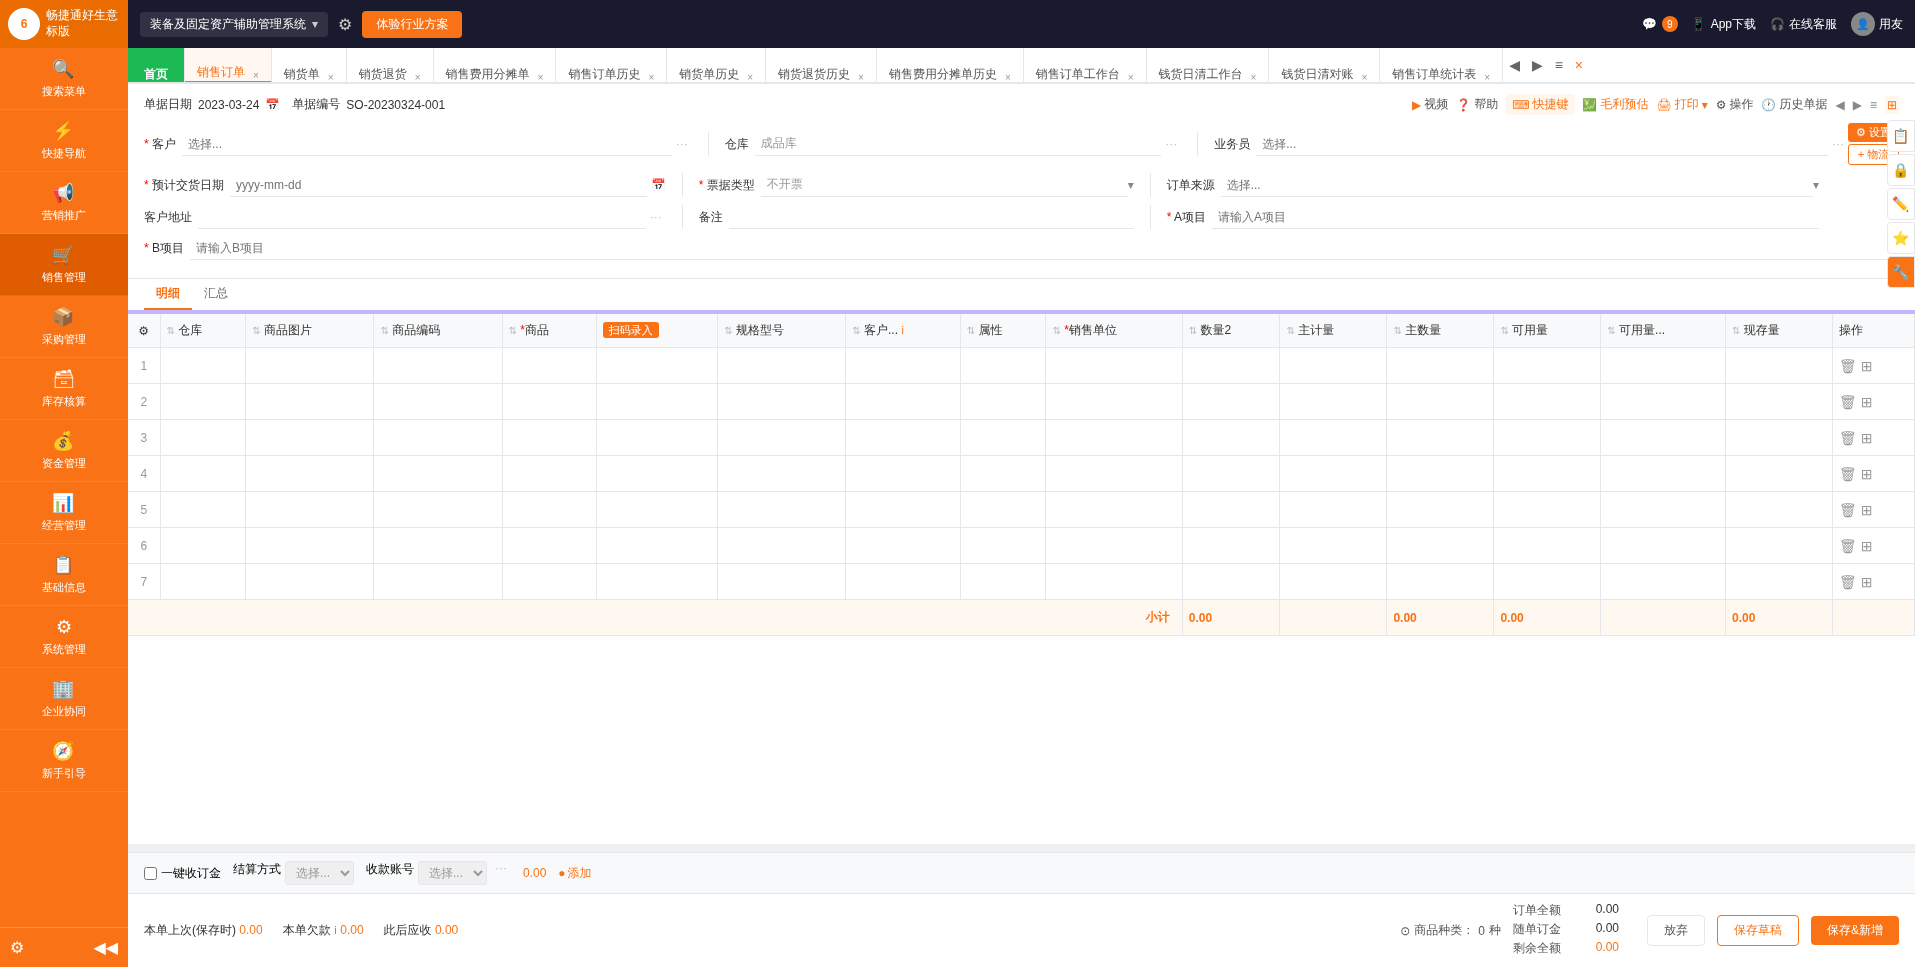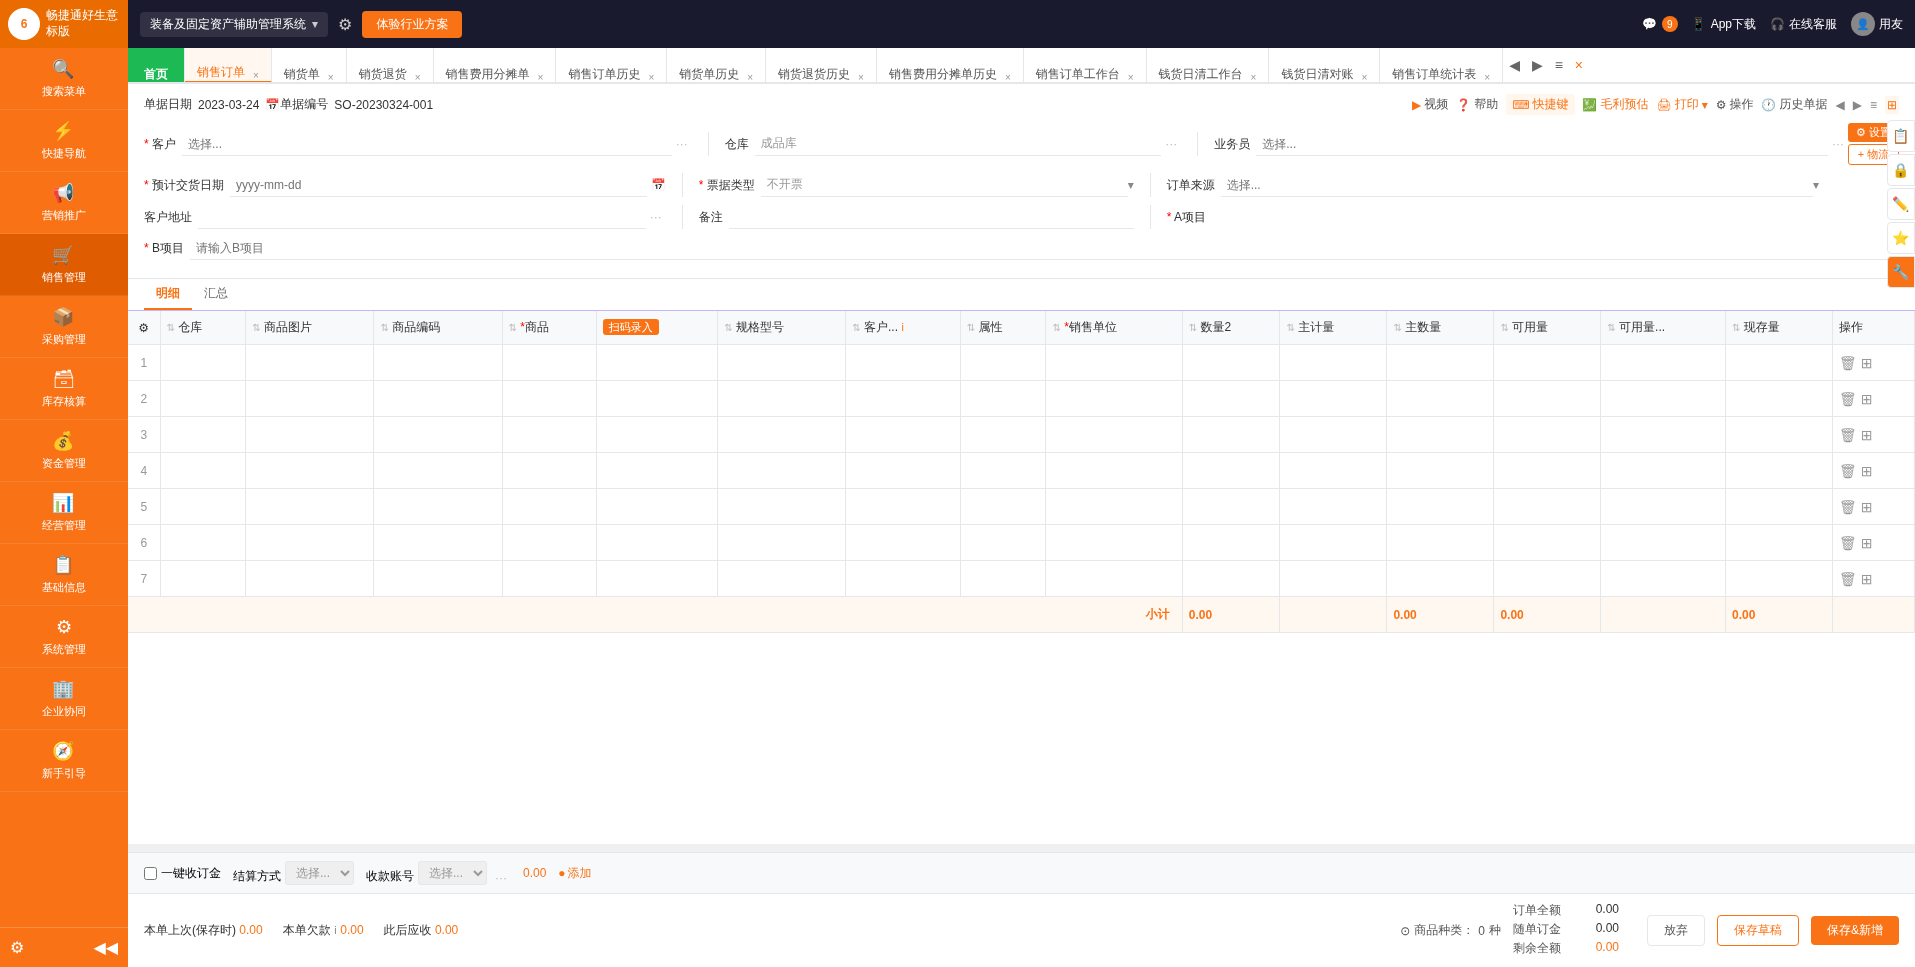--- a/index.html
+++ b/index.html
@@ -83,21 +83,21 @@
     .content { flex: 1; overflow: hidden; display: flex; flex-direction: column; padding: 0; background: #f5f6fa; }
 
     
     .form-area {
       background: white; margin: 0; padding: 10px 16px; flex-shrink: 0;
       border-bottom: 1px solid #e5e7eb;
     }
     .form-toolbar {
       display: flex; align-items: center; gap: 8px; margin-bottom: 8px; justify-content: space-between;
     }
-    .form-toolbar-left { display: flex; align-items: center; gap: 0; }
+    .form-toolbar-left { display: flex; align-items: center; gap: 12px; }
     .form-toolbar-right { display: flex; align-items: center; gap: 8px; font-size: 12px; color: #555; }
     .form-date { display: flex; align-items: center; gap: 6px; font-size: 12px; color: #333; }
     .form-date span { color: #666; }
     .form-no { display: flex; align-items: center; gap: 6px; font-size: 12px; color: #333; }
     .toolbar-btn-sm {
       display: flex; align-items: center; gap: 3px; cursor: pointer; color: #555; font-size: 12px;
     }
     .toolbar-btn-sm .icon { color: #f97316; }
     .form-row { display: flex; align-items: center; gap: 0; margin-bottom: 8px; }
     .form-field { display: flex; align-items: center; flex: 1; min-width: 0; }
@@ -105,21 +105,21 @@
     .form-label.required::before { content: '* '; color: red; }
     .form-input {
       flex: 1; border: none; border-bottom: 1px solid #e5e7eb; padding: 4px 6px;
       font-size: 12px; color: #999; outline: none; background: transparent; min-width: 0;
     }
     .form-dots { color: #bbb; padding: 0 4px; }
     .form-divider { width: 1px; background: #e5e7eb; height: 24px; margin: 0 16px; flex-shrink: 0; }
 
     
     .table-section { flex: 1; overflow: hidden; display: flex; flex-direction: column; background: white; margin: 0; }
-    .table-tabs { display: flex; border-bottom: 1px solid #c4b5fd; padding: 0 16px; background: white; align-items: center; }
+    .table-tabs { display: flex; border-bottom: 4px solid #c4b5fd; padding: 0 16px; background: white; align-items: center; }
     .table-tab {
       padding: 6px 12px; cursor: pointer; font-size: 13px; color: #666; border-bottom: 2px solid transparent;
     }
     .table-tab.active { color: #f97316; border-bottom-color: #f97316; font-weight: bold; }
     .table-wrap { flex: 1; overflow: auto; }
     table { width: 100%; border-collapse: collapse; }
     thead { background: #f8f9fa; }
     th {
       padding: 8px 6px; text-align: left; font-weight: normal; color: #333; font-size: 12px;
       border-right: 1px solid #e5e7eb; border-bottom: 1px solid #e5e7eb; white-space: nowrap;
@@ -138,21 +138,21 @@
     .scan-btn { background: #f97316; color: white; padding: 2px 6px; border-radius: 3px; font-size: 11px; }
     .col-ops { display: flex; gap: 4px; }
     .op-icon { cursor: pointer; color: #999; font-size: 14px; }
 
     
     .bottom-bar {
       background: #f8f9fa; border-top: 1px solid #e5e7eb; padding: 8px 16px;
       display: flex; align-items: center; gap: 12px; flex-shrink: 0;
     }
     .bottom-check { display: flex; align-items: center; gap: 4px; }
-    .bottom-field { display: flex; align-items: flex-end; gap: 4px; }
+    .bottom-field { display: flex; align-items: flex-start; gap: 4px; }
     .bottom-select {
       border: 1px solid #e5e7eb; padding: 3px 6px; border-radius: 3px; font-size: 12px; color: #999;
     }
     .bottom-amount { color: #f97316; }
     .bottom-add { color: #f97316; cursor: pointer; display: flex; align-items: center; gap: 2px; }
 
     
     .footer {
       background: white; border-top: 1px solid #e5e7eb; padding: 8px 16px;
       display: flex; align-items: center; justify-content: space-between; flex-shrink: 0;
@@ -450,20 +450,21 @@
           <span class="form-dots">···</span>
         </div>
         <div class="form-divider"></div>
         <div class="form-field" style="flex:1;">
           <span class="form-label">备注</span>
           <input class="form-input" placeholder="" style="">
         </div>
         <div class="form-divider"></div>
         <div class="form-field" style="flex:1.5; padding-right:80px;">
           <span class="form-label required">A项目</span>
+          <input class="form-input" placeholder="请输入A项目" style="">
         </div>
       </div>
 
       <div class="form-row">
         <div class="form-field" style="flex:1.2;">
           <span class="form-label required">B项目</span>
           <input class="form-input" placeholder="请输入B项目" style="">
         </div>
       </div>
     </div>

